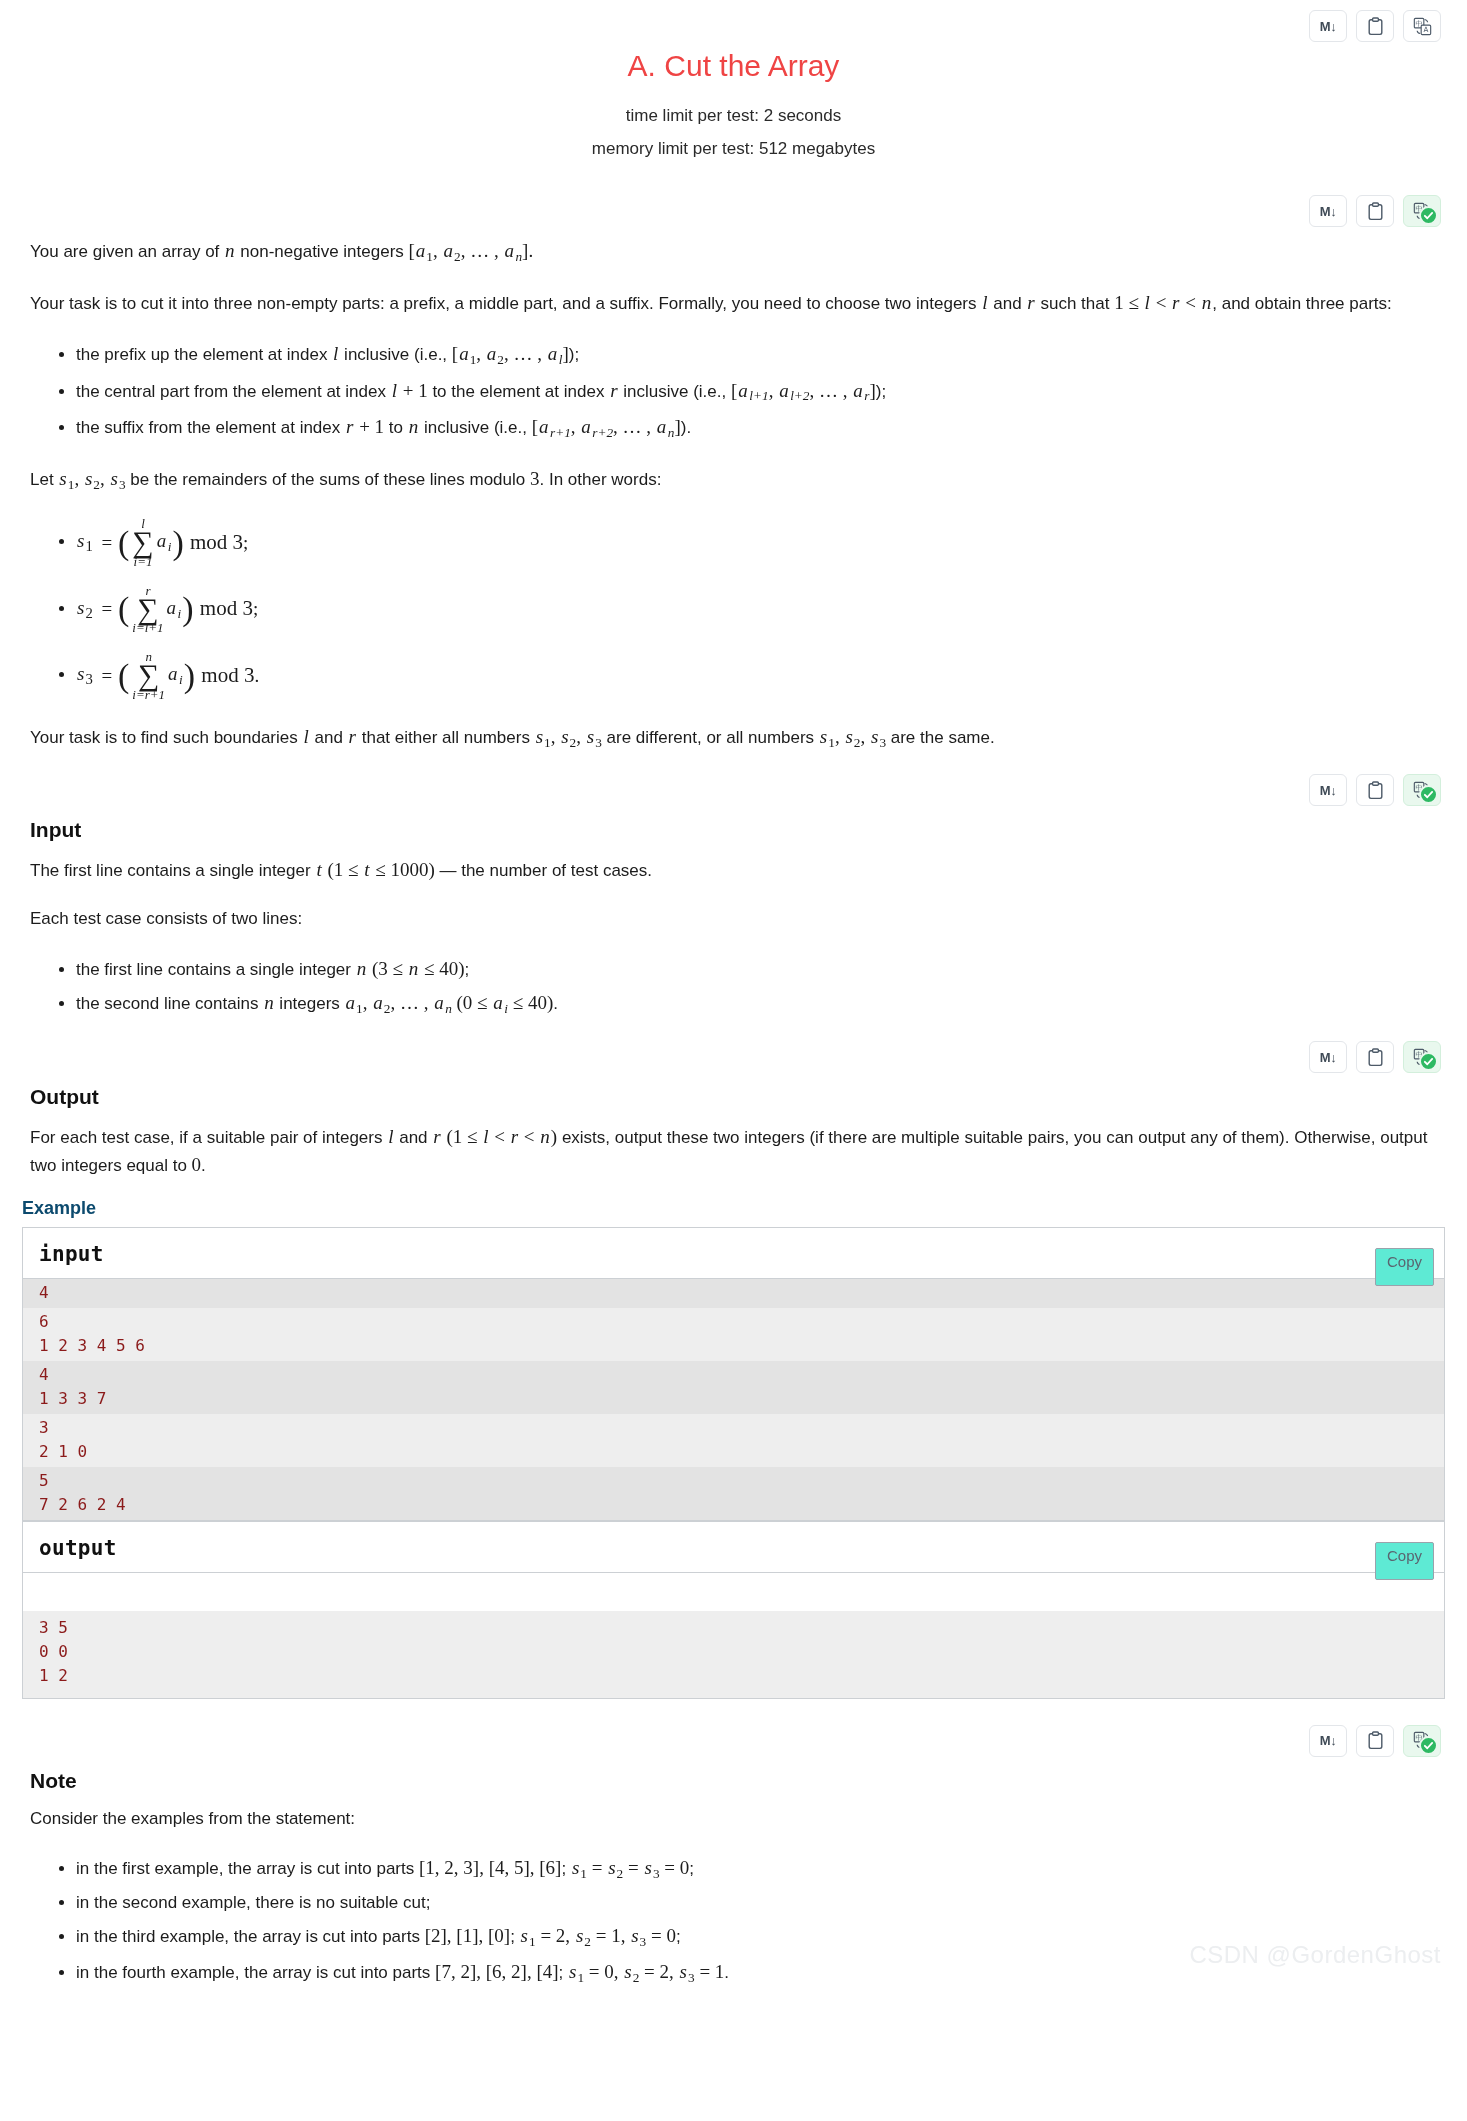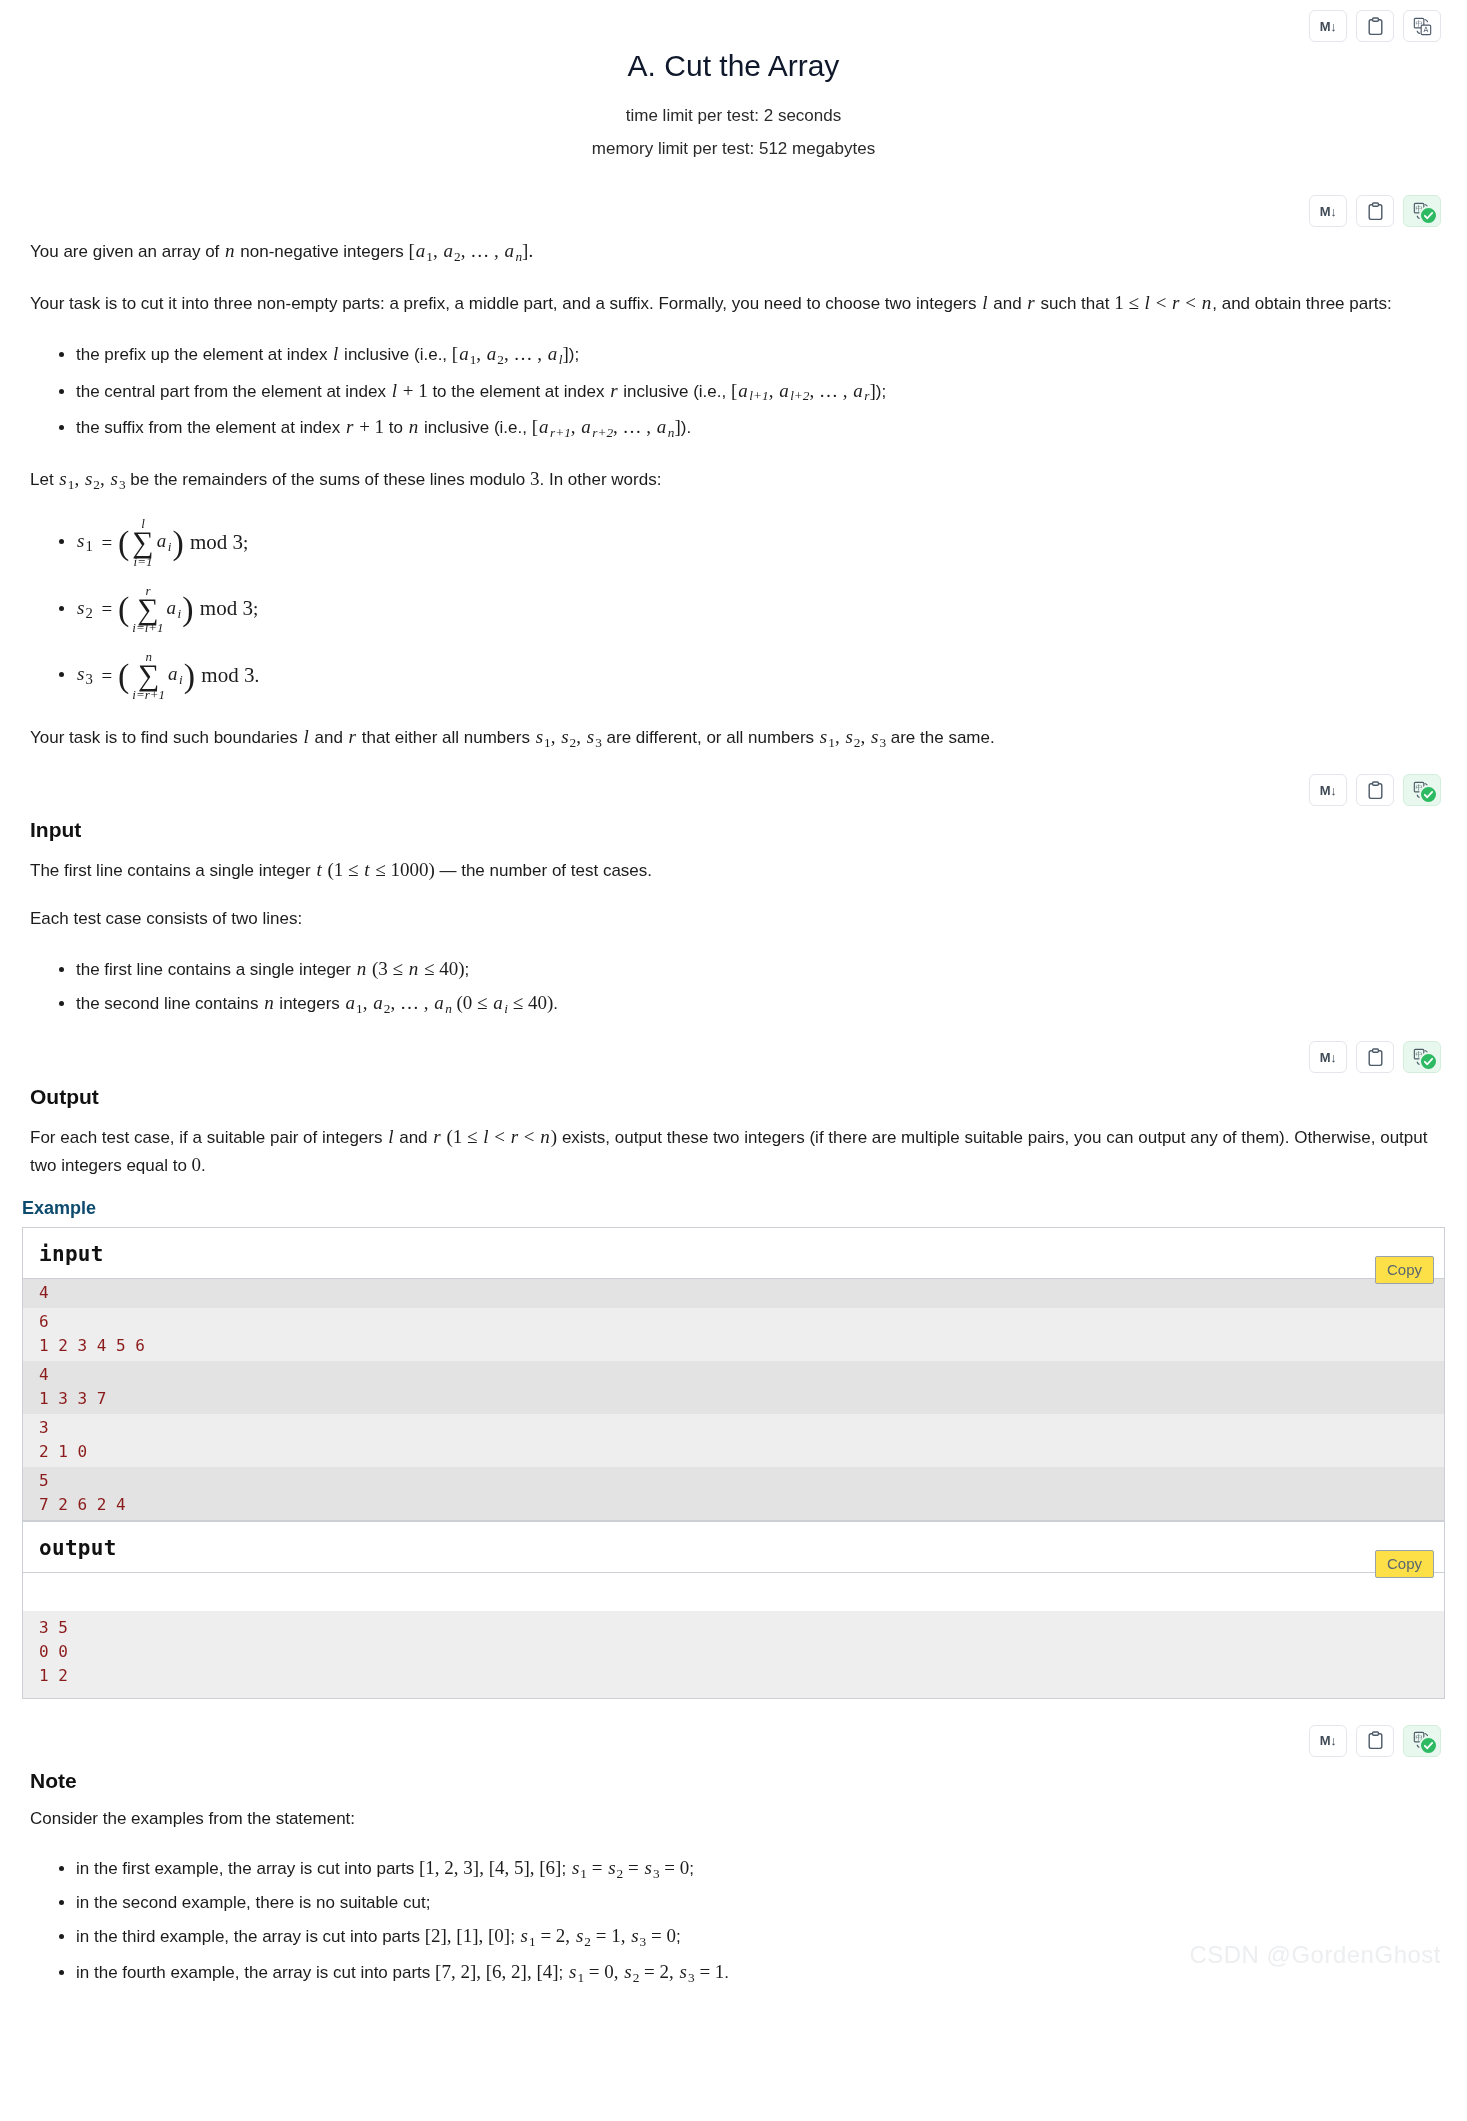--- a/index.html
+++ b/index.html
@@ -57,21 +57,21 @@
     border: 2px solid #e9f8ee;
     display: flex; align-items: center; justify-content: center;
   }
   .check-badge svg { display:block; }
 
   
   .title-block { text-align: center; margin-top: 6px; }
   .prob-title {
     font-size: 30px;
     font-weight: 400;
-    color: #0f172a;
+    color: #ef4444;
     margin: 0 0 20px 0;
     line-height: 1.2;
   }
   .limit {
     font-size: 17px;
     color: #2a2a2a;
     margin: 0 0 8px 0;
     line-height: 1.45;
   }
 
@@ -164,27 +164,27 @@
   .sample-head .label {
     font-family: "DejaVu Sans Mono", "Liberation Mono", monospace;
     font-size: 21px;
     font-weight: 700;
     color: #111;
     letter-spacing: 0.3px;
   }
   .copy-btn {
     position: absolute;
     right: 10px;
-    top: 28px;
+    top: 20px;
     border: 1px solid #9aa2ab;
-    background: #fde047;
+    background: #5eead4;
     color: #5a6570;
     font-size: 15px;
     font-family: "Liberation Sans", sans-serif;
-    padding: 4px 11px 5px 11px;
+    padding: 4px 11px 15px 11px;
     border-radius: 2px;
     cursor: pointer;
     line-height: 1.15;
   }
   pre.sample-data {
     margin: 0;
     font-family: "DejaVu Sans Mono", "Liberation Mono", monospace;
     font-size: 16px;
     line-height: 1.5;
     color: #8b1a1a;

